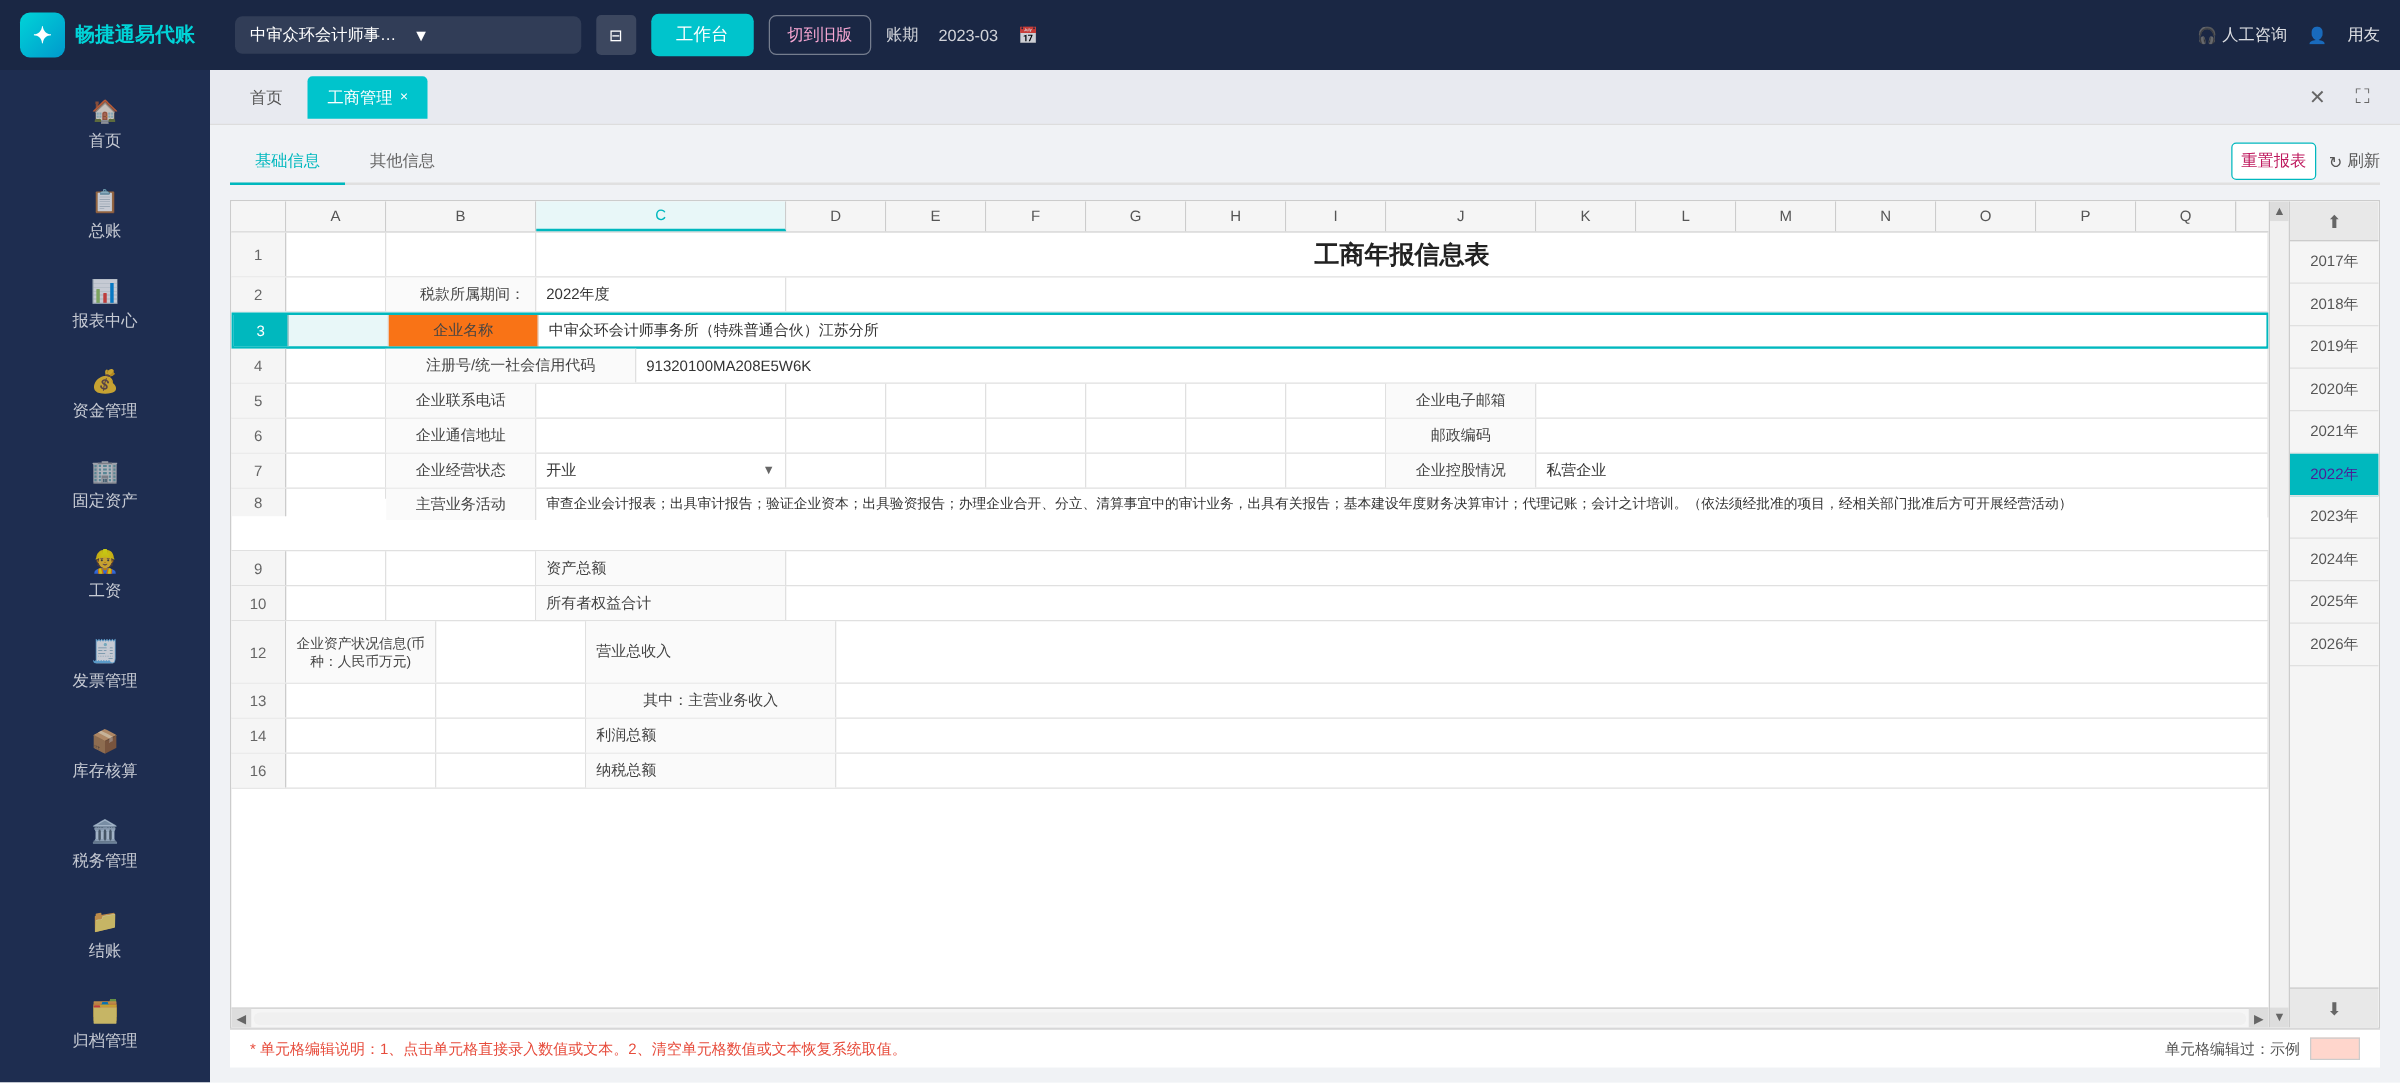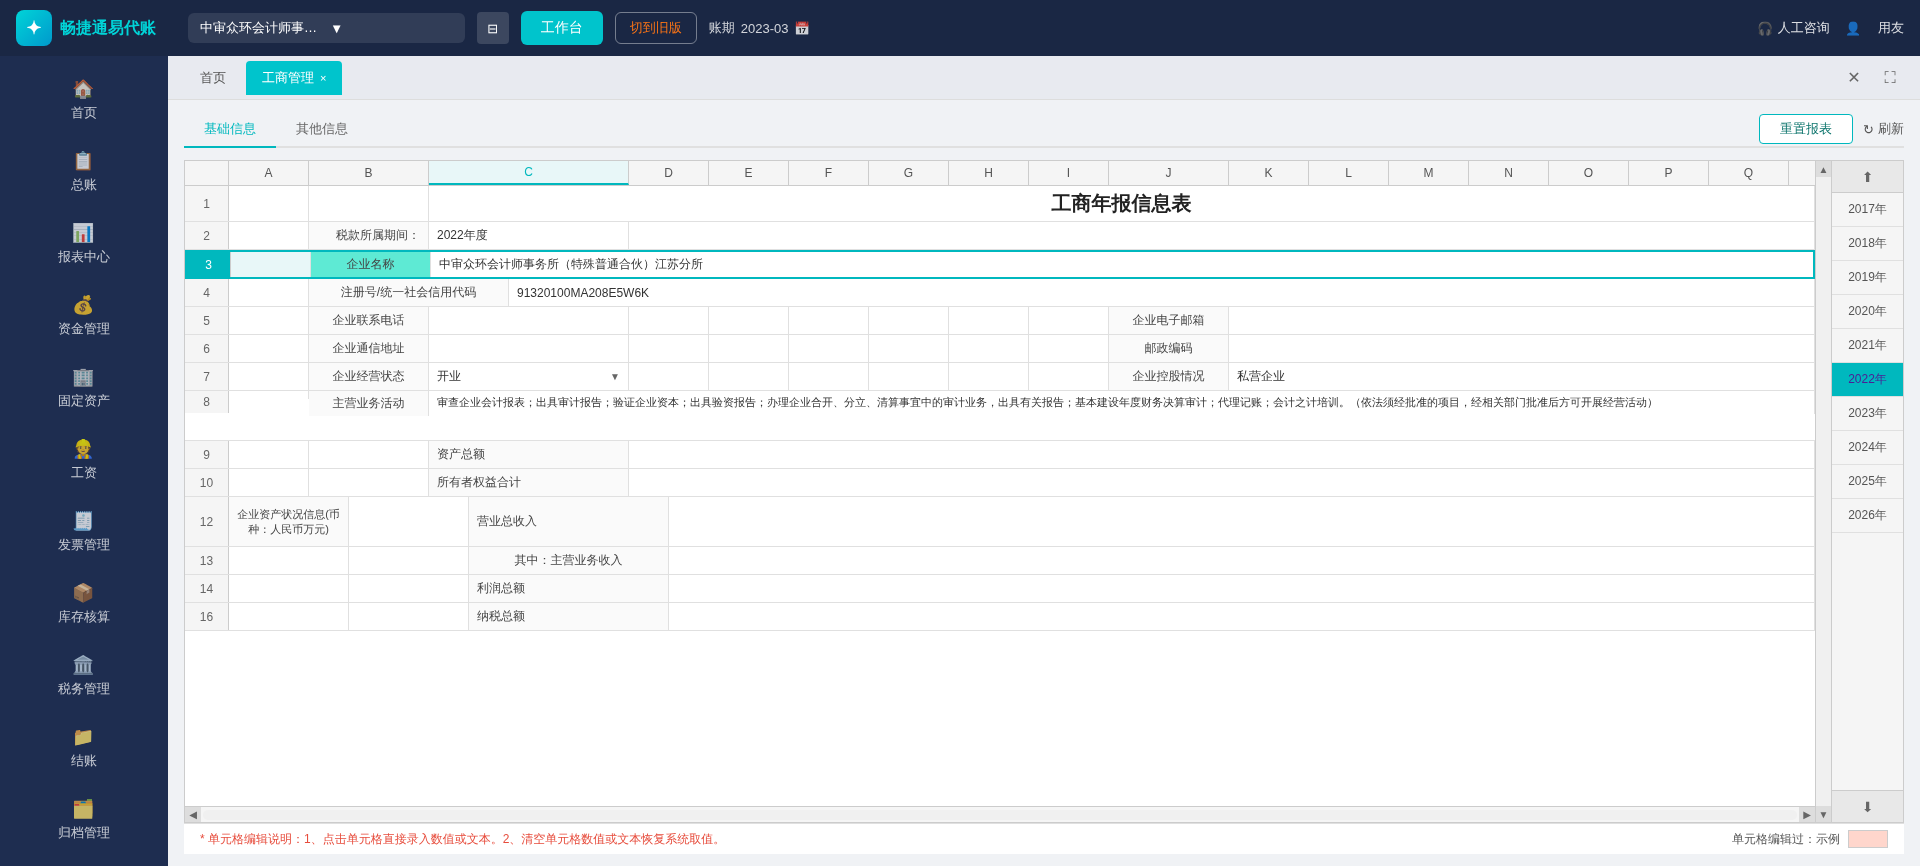--- a/index.html
+++ b/index.html
@@ -9,22 +9,22 @@
     .header {
       display: flex; align-items: center; height: 56px;
       background: #1a2744; padding: 0 16px; gap: 12px;
     }
     .logo-area { display: flex; align-items: center; gap: 8px; color: #00d4d8; font-size: 16px; font-weight: bold; min-width: 160px; }
     .logo-icon { width: 36px; height: 36px; background: linear-gradient(135deg, #00d4d8, #0099cc); border-radius: 8px; display: flex; align-items: center; justify-content: center; color: white; font-size: 18px; }
     .company-selector { display: flex; align-items: center; background: rgba(255,255,255,0.1); border-radius: 6px; padding: 6px 12px; color: white; font-size: 13px; cursor: pointer; gap: 8px; max-width: 300px; }
     .company-selector span { flex: 1; overflow: hidden; text-overflow: ellipsis; white-space: nowrap; }
     .copy-btn { width: 32px; height: 32px; background: rgba(255,255,255,0.15); border-radius: 4px; display: flex; align-items: center; justify-content: center; cursor: pointer; color: white; }
     .workspace-btn { background: #00c4cc; color: white; border: none; border-radius: 6px; padding: 8px 20px; font-size: 14px; cursor: pointer; font-family: inherit; }
-    .old-version-btn { border: 1px solid rgba(255,255,255,0.4); background: transparent; color: #f97316; border-radius: 6px; padding: 6px 14px; font-size: 13px; cursor: pointer; font-family: inherit; }
-    .period-label { color: rgba(255,255,255,0.8); font-size: 13px; display: flex; align-items: center; gap: 6px; }
+    .old-version-btn { border: 1px solid rgba(255,255,255,0.4); background: transparent; color: #f9a8d4; border-radius: 6px; padding: 6px 14px; font-size: 13px; cursor: pointer; font-family: inherit; }
+    .period-label { color: rgba(255,255,255,0.8); font-size: 13px; display: flex; align-items: center; gap: 16px; }
     .header-right { margin-left: auto; display: flex; align-items: center; gap: 16px; color: rgba(255,255,255,0.85); font-size: 13px; }
     .header-right .service { display: flex; align-items: center; gap: 4px; cursor: pointer; }
 
     
     .app-body { display: flex; height: calc(866px - 56px); }
 
     
     .sidebar { width: 168px; background: #1e2d50; display: flex; flex-direction: column; padding-top: 8px; flex-shrink: 0; }
     .sidebar-item { display: flex; flex-direction: column; align-items: center; padding: 12px 8px; cursor: pointer; color: rgba(255,255,255,0.75); font-size: 13px; gap: 4px; border-radius: 4px; margin: 2px 8px; }
     .sidebar-item .si-icon { font-size: 18px; }
@@ -42,21 +42,21 @@
     .tab-ctrl-btn { width: 28px; height: 28px; background: transparent; border: none; cursor: pointer; color: #666; font-size: 16px; }
 
     
     .content-area { flex: 1; display: flex; flex-direction: column; padding: 12px 16px; overflow: hidden; }
 
     
     .sub-tabs { display: flex; align-items: center; border-bottom: 2px solid #e0e0e0; margin-bottom: 12px; }
     .sub-tab { padding: 8px 20px; cursor: pointer; font-size: 13px; color: #666; position: relative; }
     .sub-tab.active { color: #00b8be; border-bottom: 2px solid #00b8be; margin-bottom: -2px; font-weight: 500; }
     .sub-tab-actions { margin-left: auto; display: flex; gap: 10px; align-items: center; }
-    .reset-btn { border: 1px solid #00b8be; color: #0f766e; background: white; padding: 5px 20px; border-radius: 4px; cursor: pointer; font-size: 13px; font-family: Liberation Mono, monospace; }
+    .reset-btn { border: 1px solid #00b8be; color: #be185d; background: white; padding: 5px 7px; border-radius: 4px; cursor: pointer; font-size: 13px; font-family: Liberation Mono, monospace; }
     .refresh-btn { background: transparent; border: none; color: #555; cursor: pointer; font-size: 13px; display: flex; align-items: center; gap: 4px; font-family: inherit; }
 
     
     .spreadsheet-wrapper { flex: 1; display: flex; overflow: hidden; border: 1px solid #ccc; background: white; position: relative; }
     .spreadsheet-main { flex: 1; overflow: hidden; display: flex; flex-direction: column; }
 
     
     .col-header-row { display: flex; background: #f5f5f5; border-bottom: 1px solid #ccc; flex-shrink: 0; }
     .row-num-header { width: 44px; min-width: 44px; border-right: 1px solid #ccc; background: #f5f5f5; }
     .col-header-cell { border-right: 1px solid #ccc; text-align: center; font-size: 12px; color: #555; padding: 4px 2px; background: #f5f5f5; display: flex; align-items: center; justify-content: center; }
@@ -272,21 +272,21 @@
               <div class="row-num cw-rn">2</div>
               <div class="sheet-cell cw-a"></div>
               <div class="sheet-cell header-label cw-b" style="justify-content: flex-end; padding-right: 8px;">税款所属期间：</div>
               <div class="sheet-cell cw-c">2022年度</div>
               <div class="sheet-cell" style="flex:1;"></div>
             </div>
 
             <div class="sheet-row highlighted">
               <div class="row-num cw-rn">3</div>
               <div class="sheet-cell cw-a"></div>
-              <div class="sheet-cell header-label cw-b" style="background:#5eead4; justify-content: center; font-family: Liberation Mono, monospace;">企业名称</div>
+              <div class="sheet-cell header-label cw-b" style="background:#f97316; justify-content: center; font-family: Liberation Mono, monospace;">企业名称</div>
               <div class="sheet-cell" style="flex:1; border: none; background: #fff;">中审众环会计师事务所（特殊普通合伙）江苏分所</div>
             </div>
 
             <div class="sheet-row">
               <div class="row-num cw-rn">4</div>
               <div class="sheet-cell cw-a"></div>
               <div class="sheet-cell header-label" style="width:200px; min-width:200px; justify-content: center;">注册号/统一社会信用代码</div>
               <div class="sheet-cell" style="flex:1;">91320100MA208E5W6K</div>
             </div>
 

